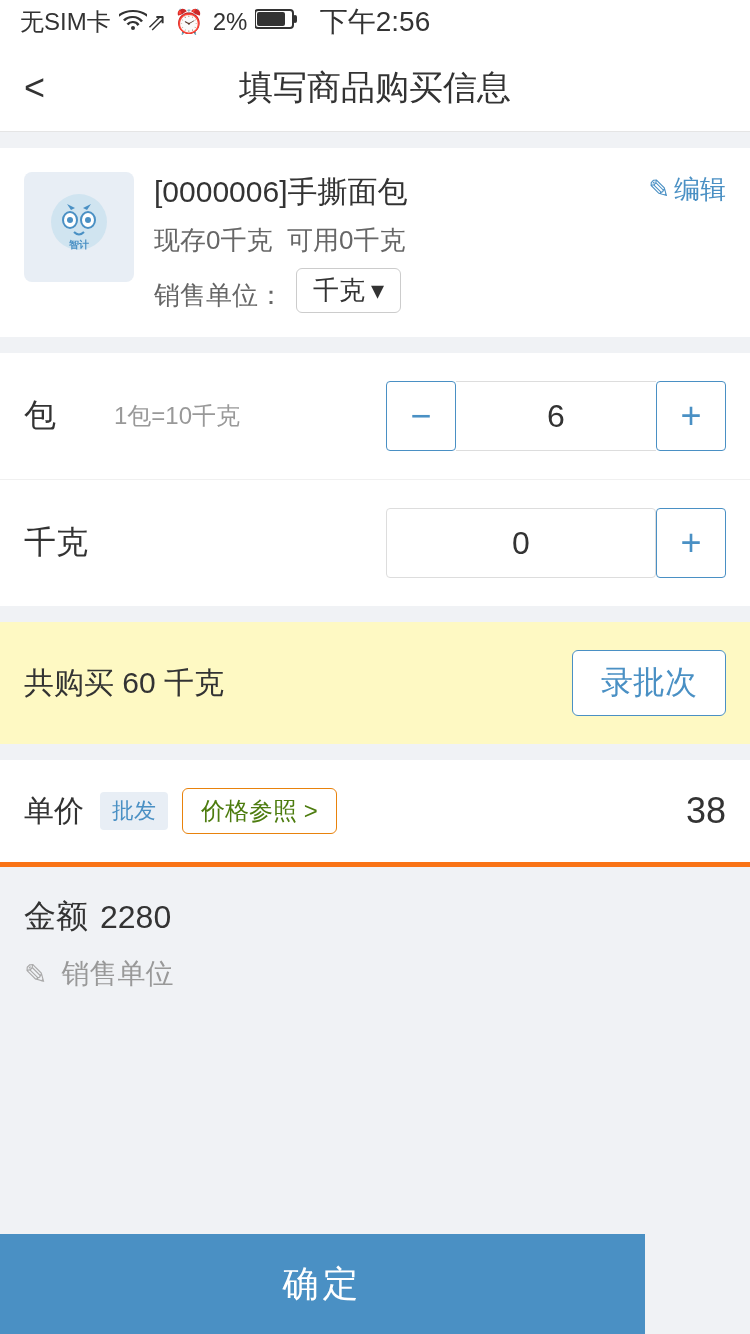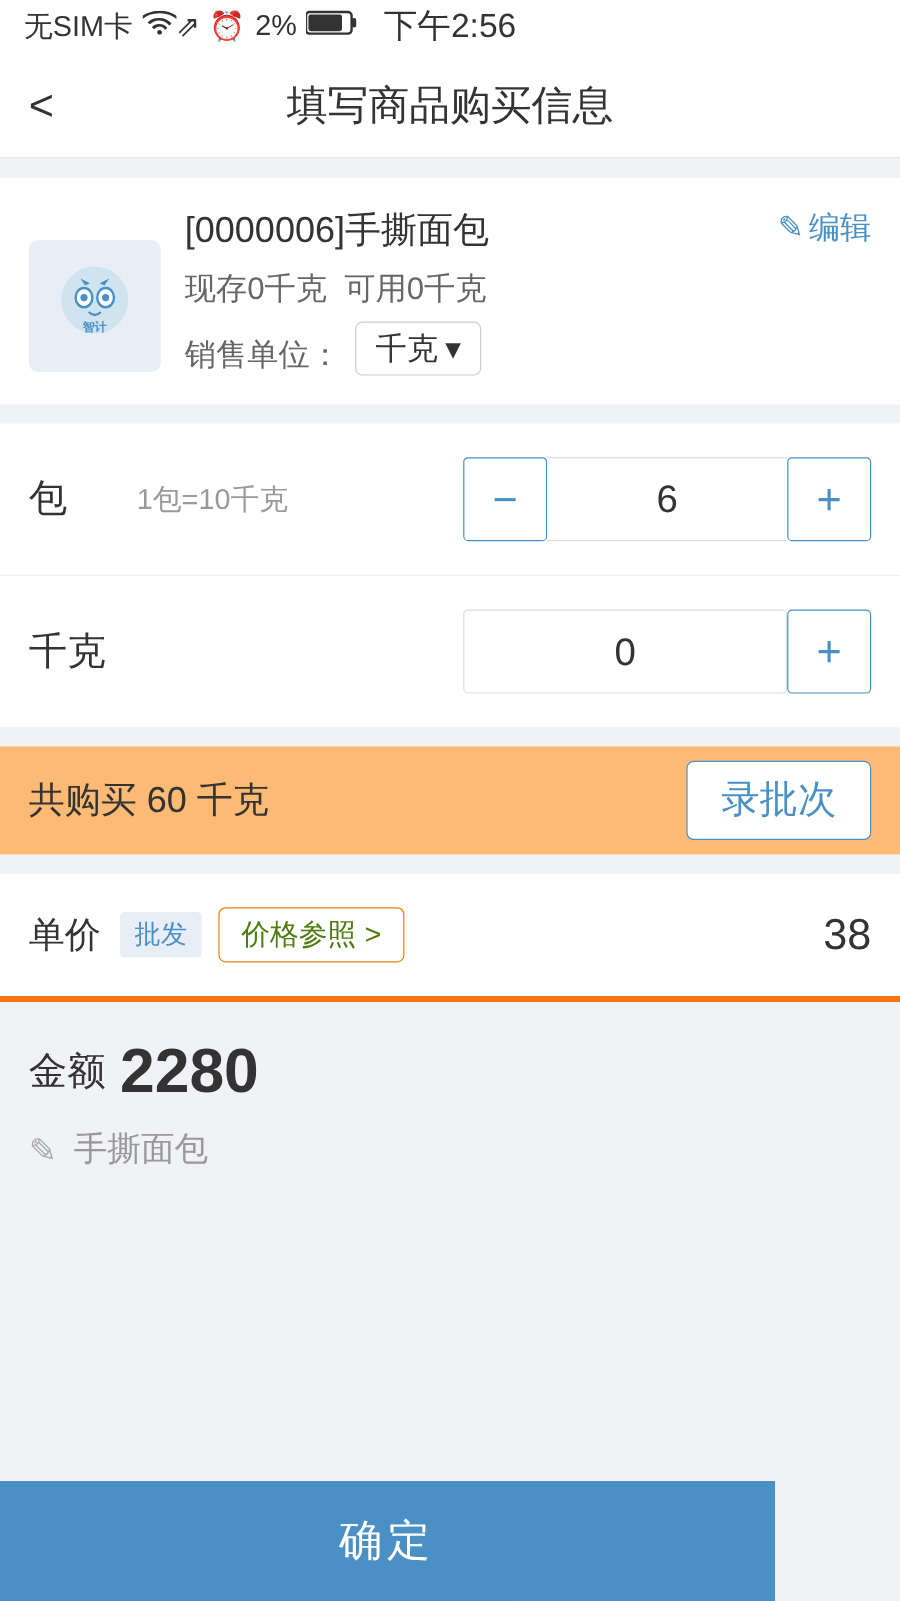--- a/index.html
+++ b/index.html
@@ -79,21 +79,20 @@
     }
     .product-thumb {
       width: 110px;
       height: 110px;
       background: #e8eef5;
       border-radius: 8px;
       display: flex;
       align-items: center;
       justify-content: center;
       flex-shrink: 0;
-      margin-top: 28px;
     }
     .owl-icon {
       font-size: 44px;
       color: #4a90c4;
     }
     .product-info {
       flex: 1;
     }
     .product-name {
       font-size: 30px;
@@ -194,22 +193,22 @@
       border-radius: 4px;
       border: 1.5px solid #4a90c4;
     }
     .qty-btn-left {
       border-radius: 4px;
       border: 1.5px solid #4a90c4;
     }
 
     
     .summary-row {
-      background: #fdba74;
-      padding: 12px 24px;
+      background: #fef9c3;
+      padding: 28px 24px;
       display: flex;
       align-items: center;
       justify-content: space-between;
       margin-bottom: 16px;
     }
     .summary-text {
       font-size: 30px;
       color: #333;
     }
     .batch-btn {
@@ -274,23 +273,23 @@
       display: flex;
       align-items: center;
       margin-bottom: 16px;
     }
     .amount-label {
       font-size: 32px;
       color: #333;
       margin-right: 12px;
     }
     .amount-value {
-      font-size: 52px;
-      color: #333;
-      font-weight: 700;
+      font-size: 32px;
+      color: #333;
+      font-weight: 400;
     }
     .note-row {
       display: flex;
       align-items: center;
       gap: 14px;
       color: #999;
       font-size: 28px;
       cursor: pointer;
     }
     .pencil-icon {
@@ -426,19 +425,19 @@
   </div>
 </div>
 
 <div class="amount-section">
   <div class="amount-row">
     <span class="amount-label">金额</span>
     <span class="amount-value">2280</span>
   </div>
   <div class="note-row">
     <span class="pencil-icon">✎</span>
-    <span>手撕面包</span>
+    <span>销售单位</span>
   </div>
 </div>
 
 <div class="bottom-space"></div>
 
 <button class="confirm-btn">确定</button>
 
 </body></html>

